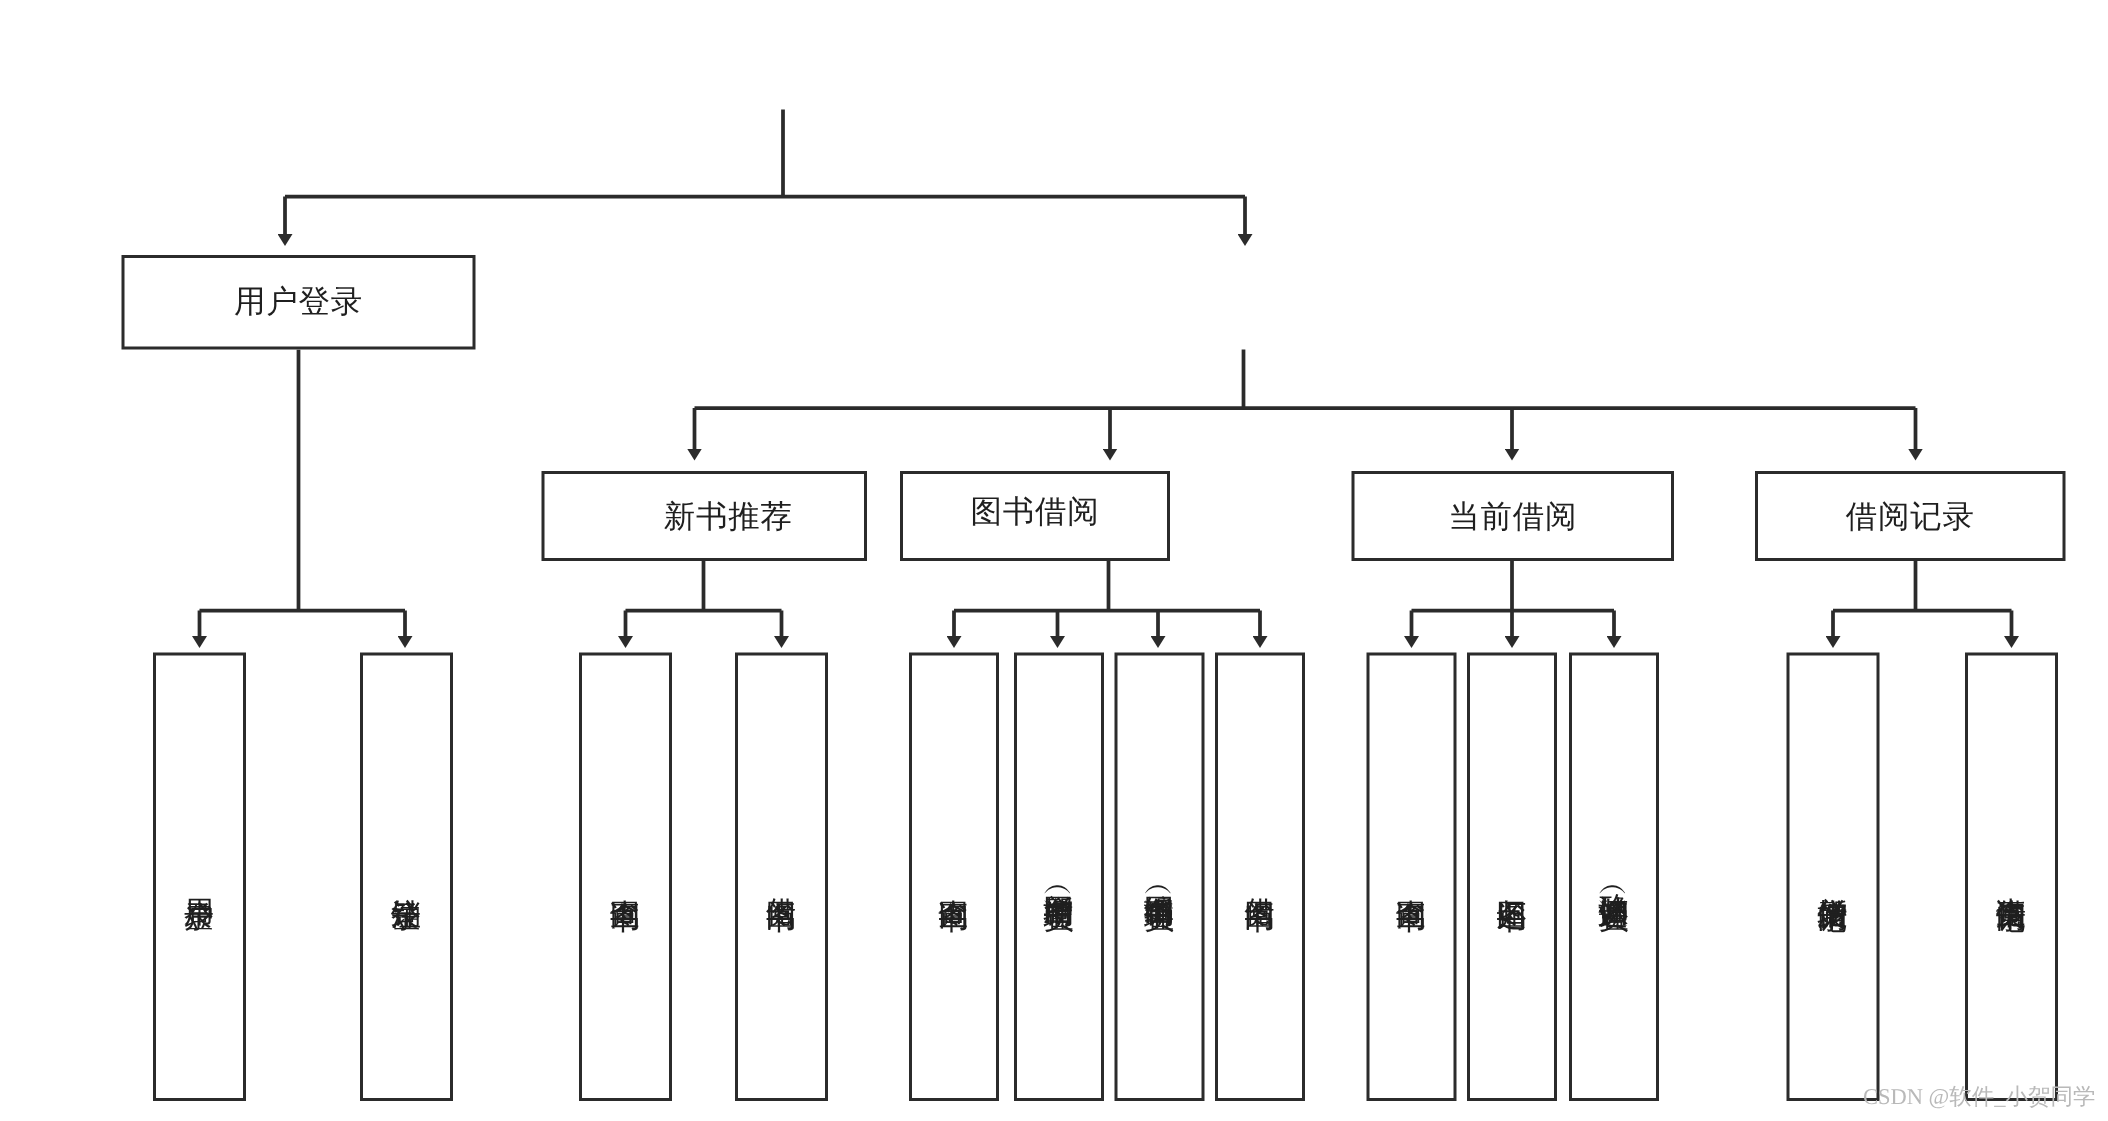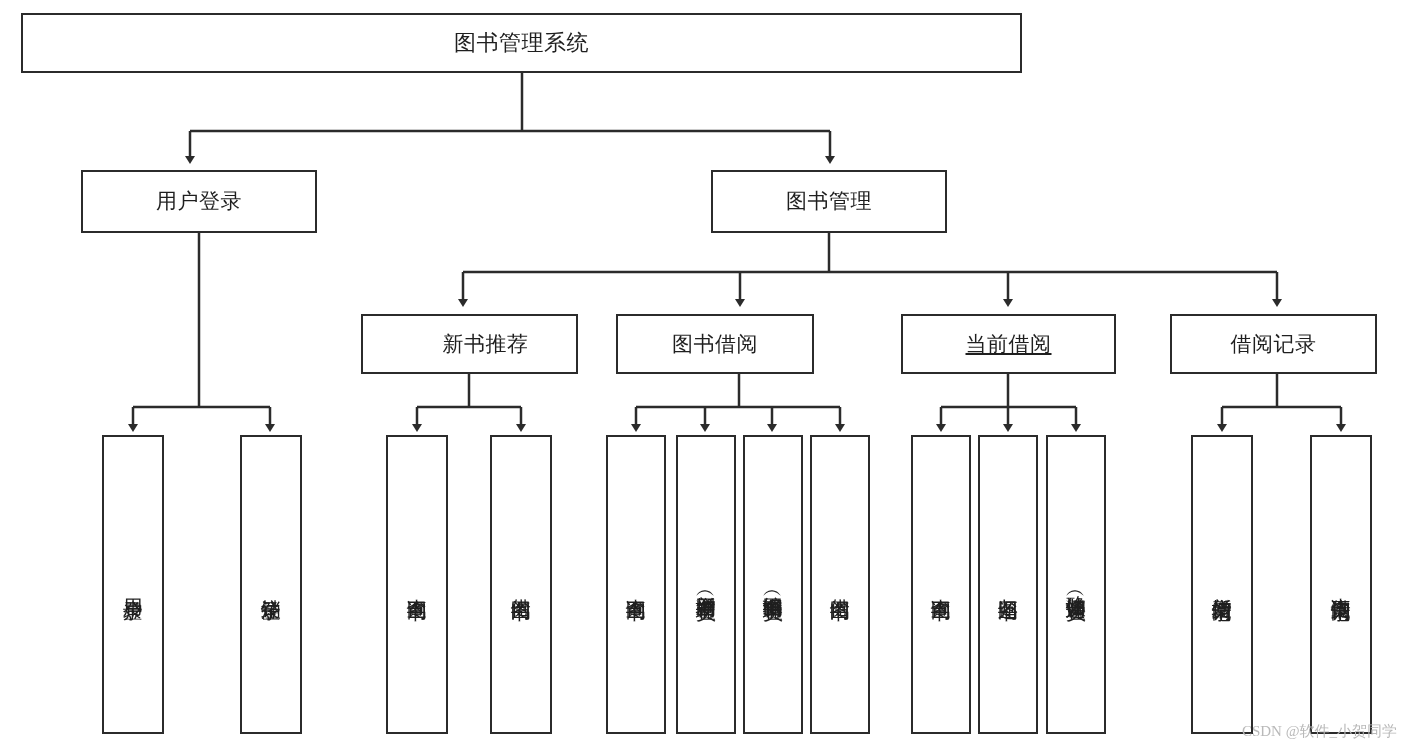--- a/index.html
+++ b/index.html
@@ -116,38 +116,32 @@
       <path d="M1008,407 L1008,428" marker-end="url(#arrow)"></path>
       <path d="M1076,407 L1076,428" marker-end="url(#arrow)"></path>
 
       <path d="M1277,374 L1277,407"></path>
       <path d="M1222,407 L1341,407"></path>
       <path d="M1222,407 L1222,428" marker-end="url(#arrow)"></path>
       <path d="M1341,407 L1341,428" marker-end="url(#arrow)"></path>
     </g>
   </svg>
 
-  <div class="node h root" style="left:21px; top:13px; width:1001px; height:60px;">
-    <span class="label">图书管理系统</span>
-  </div>
 
   <div class="node h" style="left:81px; top:170px; width:236px; height:63px;">
     <span class="label">用户登录</span>
-  </div>
-  <div class="node h" style="left:711px; top:170px; width:236px; height:63px;">
-    <span class="label">图书管理</span>
   </div>
 
   <div class="node h" style="left:361px; top:314px; width:217px; height:60px;padding-left:32px;">
     <span class="label">新书推荐</span>
   </div>
-  <div class="node h" style="left:616px; top:314px; width:198px; height:60px;">
+  <div class="node h" style="left:600px; top:314px; width:180px; height:60px;font-family:Liberation Mono, monospace;">
     <span class="label">图书借阅</span>
   </div>
-  <div class="node h" style="left:901px; top:314px; width:215px; height:60px;text-decoration:underline;">
+  <div class="node h" style="left:901px; top:314px; width:215px; height:60px;">
     <span class="label">当前借阅</span>
   </div>
   <div class="node h" style="left:1170px; top:314px; width:207px; height:60px;">
     <span class="label">借阅记录</span>
   </div>
 
   <div class="node v" style="left:102px; top:435px; width:62px; height:299px;">
     <span class="label">用户登录</span>
   </div>
   <div class="node v" style="left:240px; top:435px; width:62px; height:299px;">

